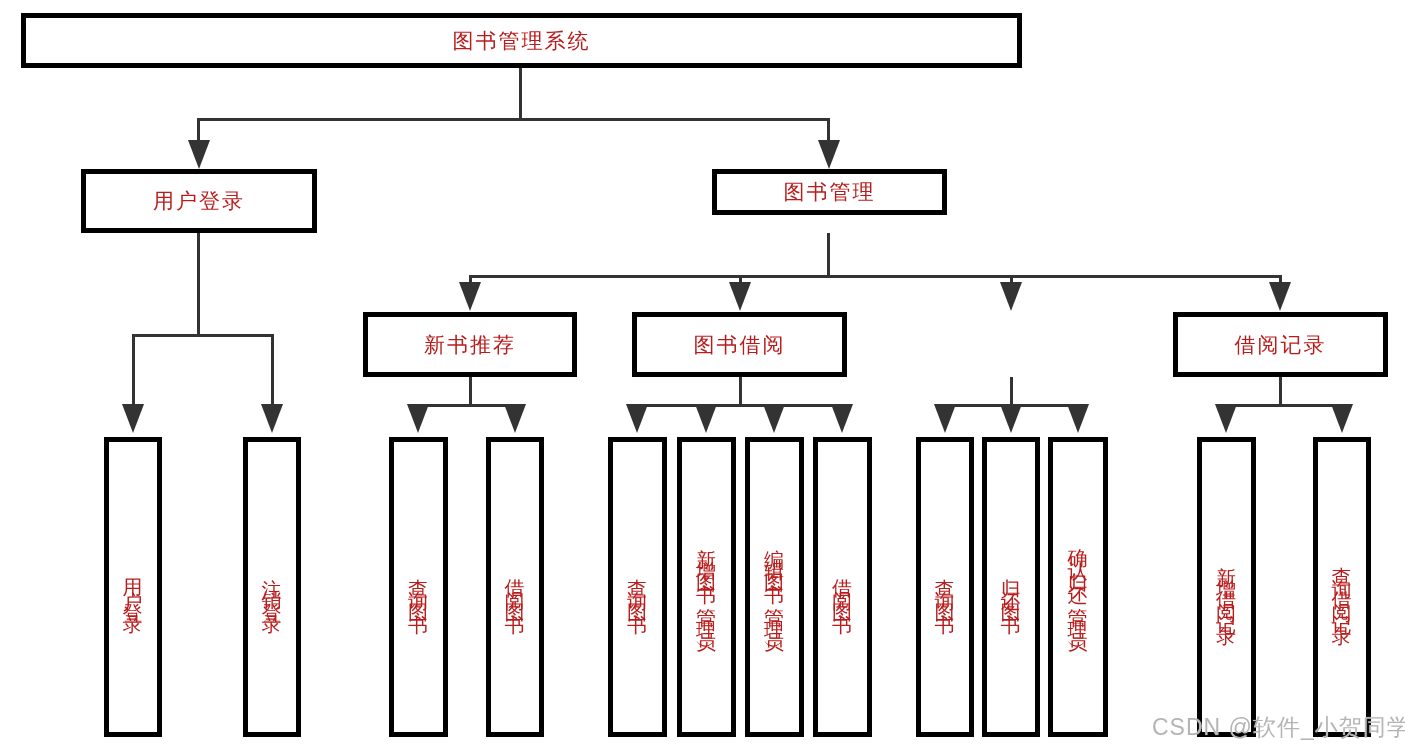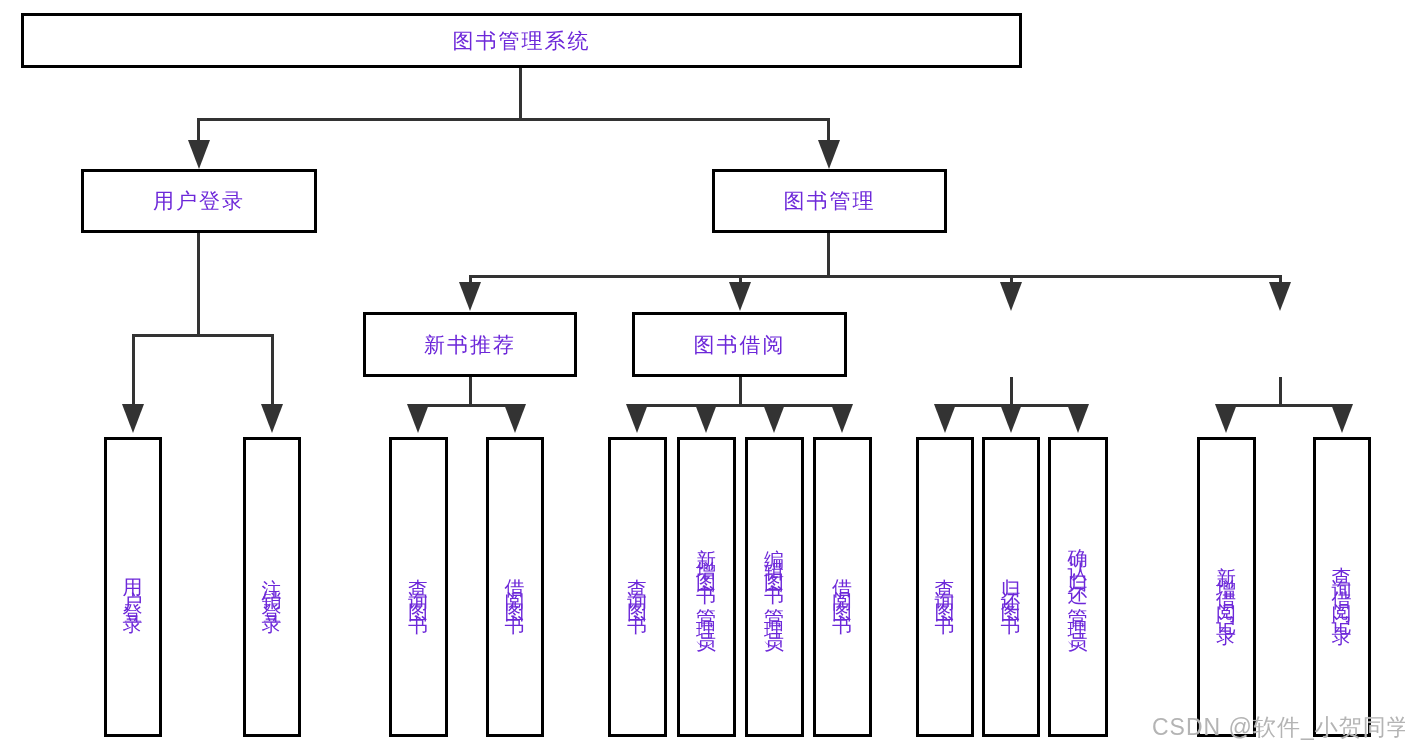--- a/index.html
+++ b/index.html
@@ -2,21 +2,21 @@
 <html><head>
 <meta charset="utf-8">
 <style>
   html,body{margin:0;padding:0;background:#ffffff;}
   .stage{
     position:relative;width:1405px;height:747px;background:#ffffff;
     font-family:"Liberation Sans",sans-serif;overflow:hidden;
   }
   .box{
     position:absolute;box-sizing:border-box;background:#ffffff;
-    border:3px solid #000000;color:#6d28d9;
+    border:5px solid #000000;color:#b91c1c;
     display:flex;align-items:center;justify-content:center;
     font-size:21px;letter-spacing:2px;white-space:nowrap;z-index:2;text-align:right;
   }
   .vbox{
     writing-mode:vertical-rl;text-orientation:mixed;
     font-size:20px;letter-spacing:12px;line-height:1;
   }
   .hline{position:absolute;height:3px;background:#333333;z-index:1;}
   .vline{position:absolute;width:3px;background:#333333;z-index:1;}
   .arrow{
@@ -38,21 +38,21 @@
   <div class="box" style="left:21px;top:13px;width:1001px;height:55px">图书管理系统</div>
 
   <div class="vline" style="left:519px;top:68px;height:52px"></div>
   <div class="hline" style="left:197px;top:118px;width:633px"></div>
   <div class="vline" style="left:197px;top:118px;height:26px"></div>
   <div class="vline" style="left:827px;top:118px;height:26px"></div>
   <div class="arrow" style="left:188px;top:140px"></div>
   <div class="arrow" style="left:818px;top:140px"></div>
 
   <div class="box" style="left:81px;top:169px;width:236px;height:64px">用户登录</div>
-  <div class="box" style="left:712px;top:169px;width:235px;height:64px">图书管理</div>
+  <div class="box" style="left:712px;top:169px;width:235px;height:46px">图书管理</div>
 
   <div class="vline" style="left:197px;top:233px;height:103px"></div>
   <div class="hline" style="left:132px;top:334px;width:142px"></div>
   <div class="vline" style="left:132px;top:334px;height:72px"></div>
   <div class="vline" style="left:271px;top:334px;height:72px"></div>
   <div class="arrow" style="left:122px;top:404px"></div>
   <div class="arrow" style="left:261px;top:404px"></div>
 
   <div class="vline" style="left:827px;top:233px;height:44px"></div>
   <div class="hline" style="left:469px;top:275px;width:813px"></div>
@@ -60,20 +60,21 @@
   <div class="vline" style="left:739px;top:275px;height:10px"></div>
   <div class="vline" style="left:1010px;top:275px;height:10px"></div>
   <div class="vline" style="left:1279px;top:275px;height:10px"></div>
   <div class="arrow" style="left:459px;top:282px"></div>
   <div class="arrow" style="left:729px;top:282px"></div>
   <div class="arrow" style="left:1000px;top:282px"></div>
   <div class="arrow" style="left:1269px;top:282px"></div>
 
   <div class="box" style="left:363px;top:312px;width:214px;height:65px">新书推荐</div>
   <div class="box" style="left:632px;top:312px;width:215px;height:65px">图书借阅</div>
+  <div class="box" style="left:1173px;top:312px;width:215px;height:65px">借阅记录</div>
 
   <div class="vline" style="left:469px;top:377px;height:29px"></div>
   <div class="hline" style="left:417px;top:404px;width:100px"></div>
   <div class="arrow" style="left:407px;top:404px"></div>
   <div class="arrow" style="left:504px;top:404px"></div>
 
   <div class="vline" style="left:739px;top:377px;height:29px"></div>
   <div class="hline" style="left:636px;top:404px;width:208px"></div>
   <div class="arrow" style="left:626px;top:404px"></div>
   <div class="arrow" style="left:695px;top:404px"></div>

